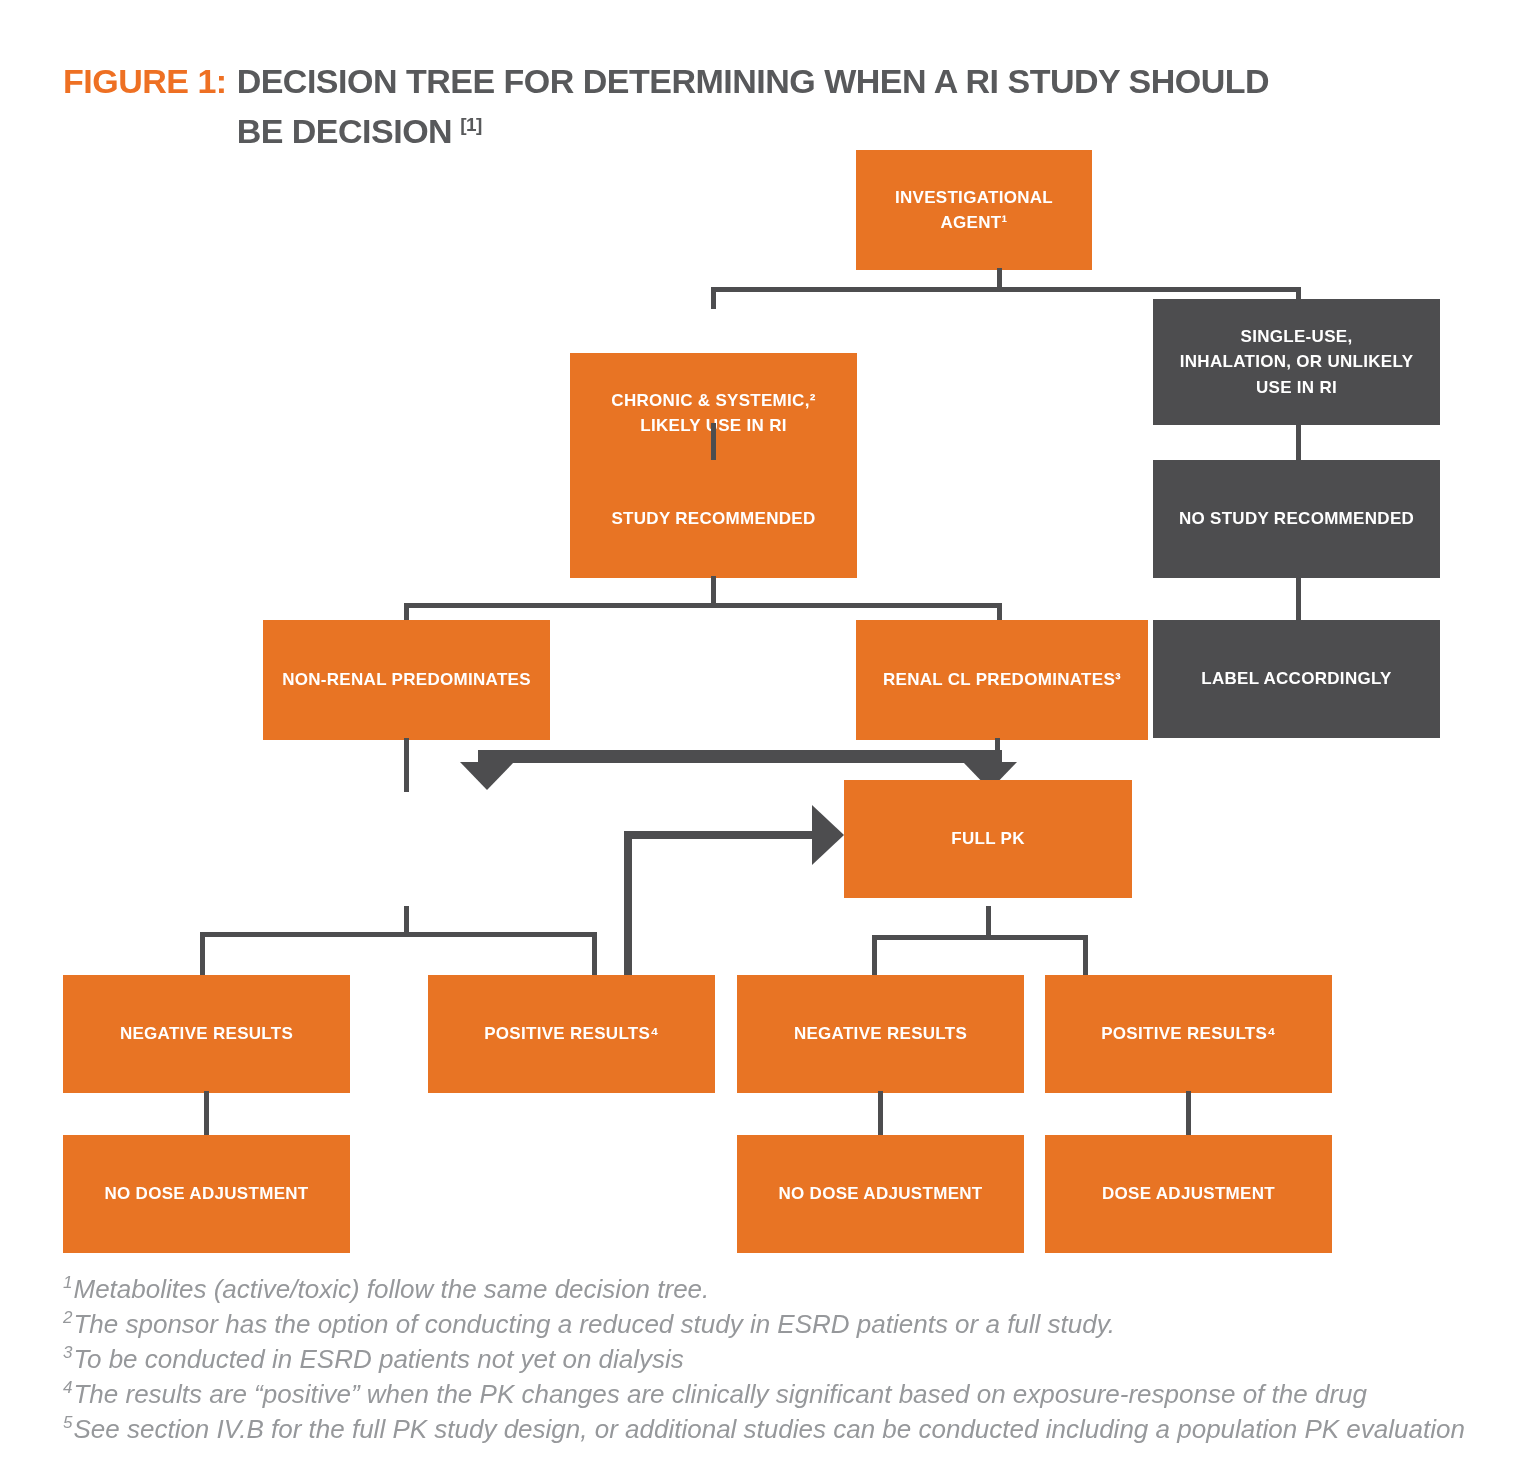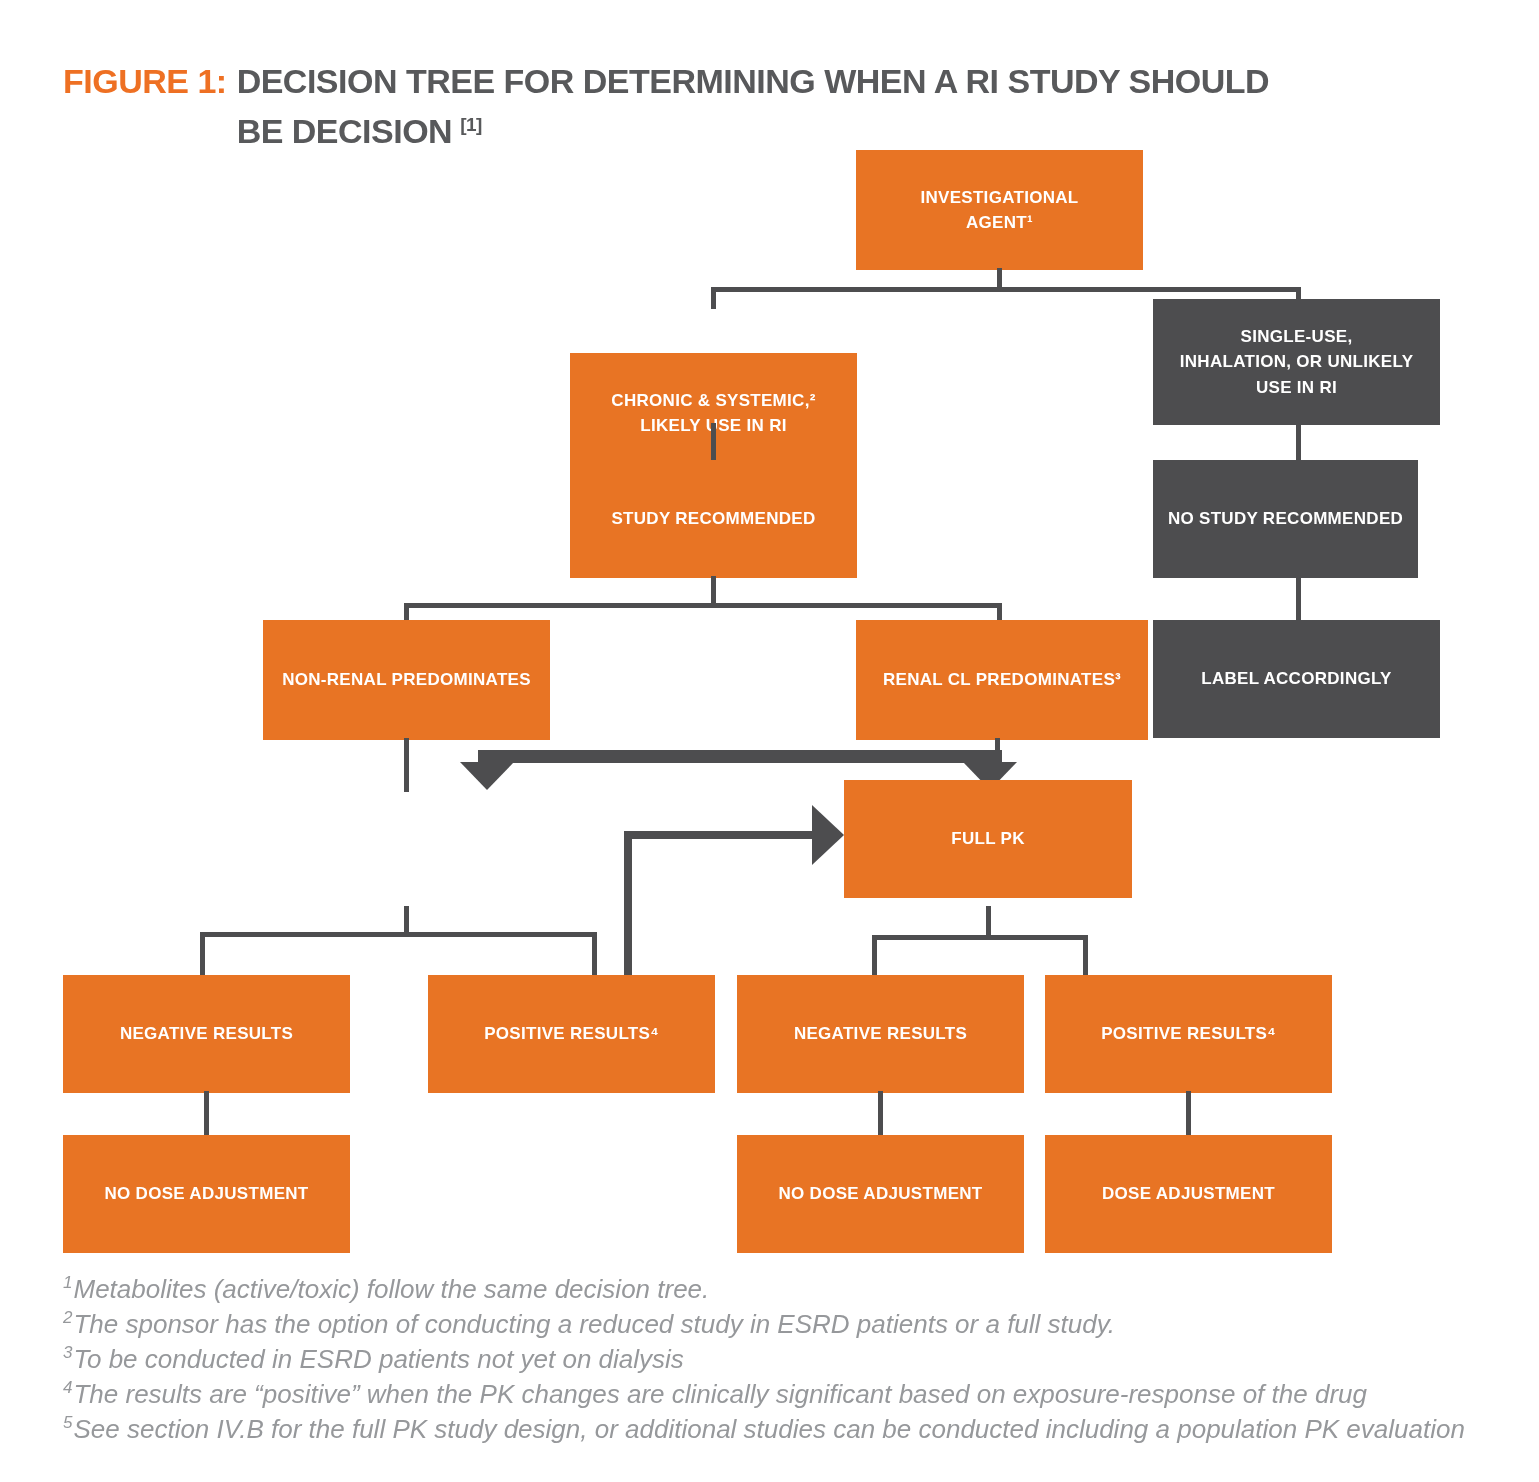--- a/index.html
+++ b/index.html
@@ -52,39 +52,39 @@
 <div id="page">
 
   <div class="title-row">
     <span class="figure-label">FIGURE 1:</span>
     <span class="title-text">
       <span class="t-line">DECISION TREE FOR DETERMINING WHEN A RI STUDY SHOULD</span><br>
       <span class="t-line">BE DECISION</span><span class="title-ref">[1]</span>
     </span>
   </div>
 
-  <div class="node orange" style="left:856px;top:150px;width:287px;height:120px;">INVESTIGATIONAL
+  <div class="node orange" style="left:856px;top:150px;width:236px;height:120px;">INVESTIGATIONAL
 AGENT¹</div>
 
   <div class="vline" style="left:997px;top:268px;width:5px;height:24px;"></div>
   <div class="hline" style="left:711px;top:287px;width:590px;height:5px;"></div>
   <div class="vline" style="left:711px;top:287px;width:5px;height:22px;"></div>
   <div class="vline" style="left:1296px;top:287px;width:5px;height:16px;"></div>
 
   <div class="node orange" style="left:570px;top:305px;width:287px;height:120px;margin-top:48px;">CHRONIC &amp; SYSTEMIC,²
 LIKELY USE IN RI</div>
   <div class="node gray" style="left:1153px;top:299px;width:287px;height:126px;">SINGLE-USE,
 INHALATION, OR UNLIKELY
 USE IN RI</div>
 
   <div class="vline" style="left:711px;top:423px;width:5px;height:39px;"></div>
   <div class="vline" style="left:1296px;top:423px;width:5px;height:39px;"></div>
 
   <div class="node orange" style="left:570px;top:460px;width:287px;height:118px;">STUDY RECOMMENDED</div>
-  <div class="node gray" style="left:1153px;top:460px;width:265px;height:118px;">NO STUDY RECOMMENDED</div>
+  <div class="node gray" style="left:1153px;top:460px;width:287px;height:118px;">NO STUDY RECOMMENDED</div>
 
   <div class="vline" style="left:711px;top:576px;width:5px;height:30px;"></div>
   <div class="hline" style="left:404px;top:603px;width:598px;height:5px;"></div>
   <div class="vline" style="left:404px;top:603px;width:5px;height:20px;"></div>
   <div class="vline" style="left:997px;top:603px;width:5px;height:20px;"></div>
   <div class="vline" style="left:1296px;top:576px;width:5px;height:46px;"></div>
 
   <div class="node orange" style="left:263px;top:620px;width:287px;height:120px;">NON-RENAL PREDOMINATES</div>
   <div class="node orange" style="left:856px;top:620px;width:292px;height:120px;">RENAL CL PREDOMINATES³</div>
   <div class="node gray" style="left:1153px;top:620px;width:287px;height:118px;">LABEL ACCORDINGLY</div>

